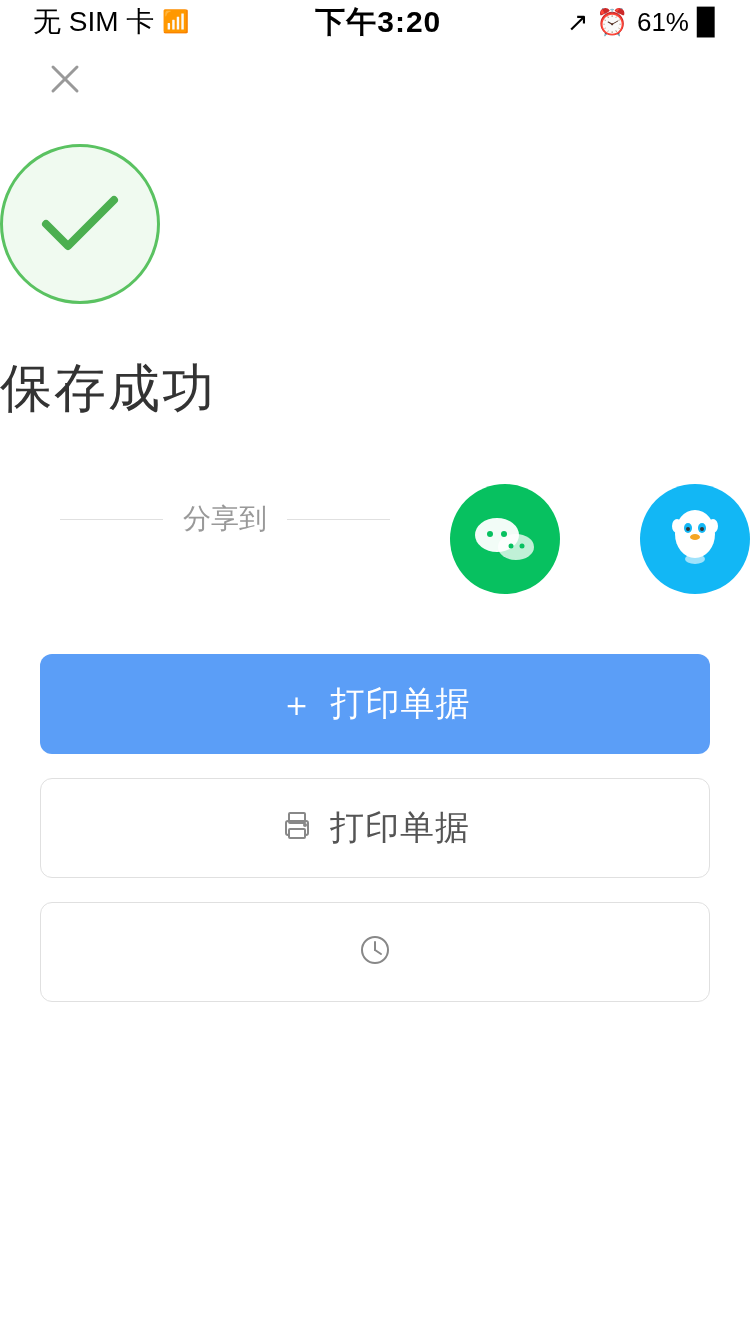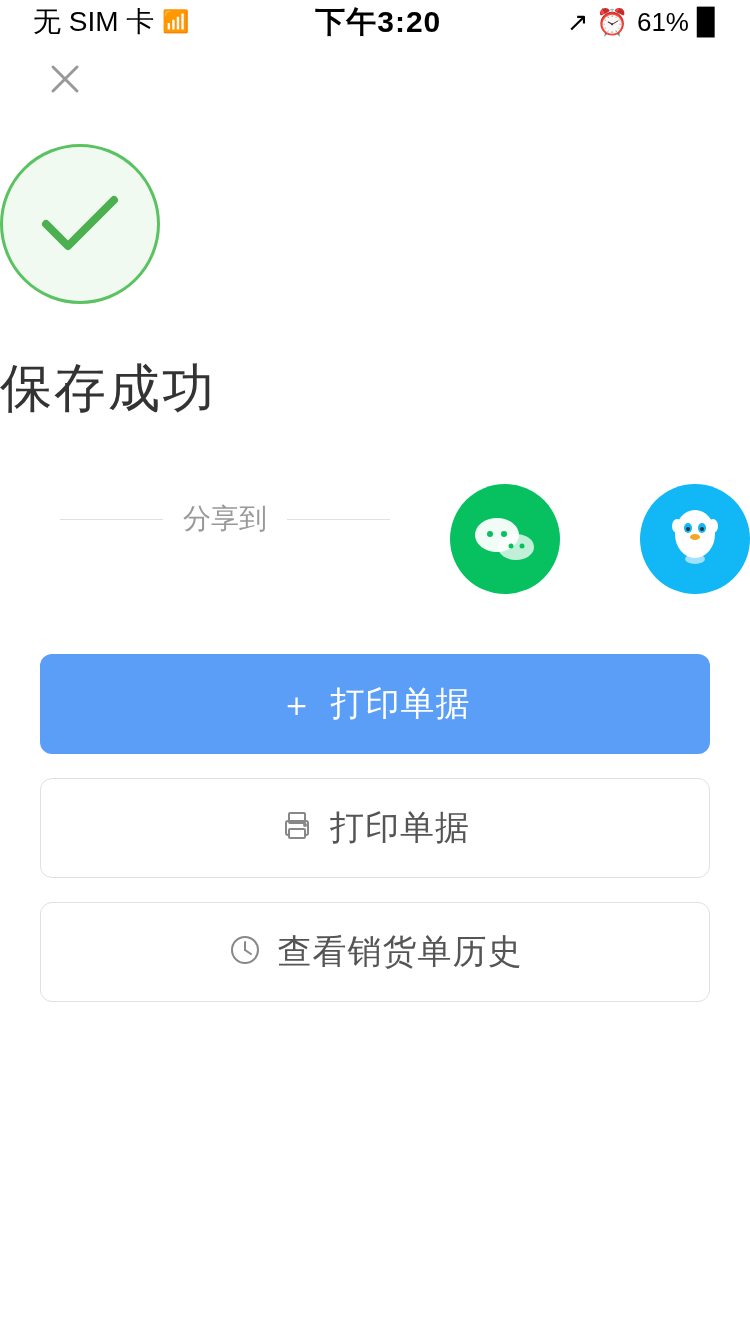--- a/index.html
+++ b/index.html
@@ -306,17 +306,16 @@
     </button>
 
     <button class="btn-secondary">
       <span class="btn-icon">
         <svg width="34" height="34" viewBox="0 0 34 34" fill="none" xmlns="http://www.w3.org/2000/svg">
           <circle cx="17" cy="17" r="13" stroke="#888" stroke-width="2" fill="none"></circle>
           <line x1="17" y1="9" x2="17" y2="17" stroke="#888" stroke-width="2" stroke-linecap="round"></line>
           <line x1="17" y1="17" x2="23" y2="21" stroke="#888" stroke-width="2" stroke-linecap="round"></line>
         </svg>
       </span>
-      <span>查看销货单历史</span>
     </button>
   </div>
 
 </div>
 
 </body></html>

